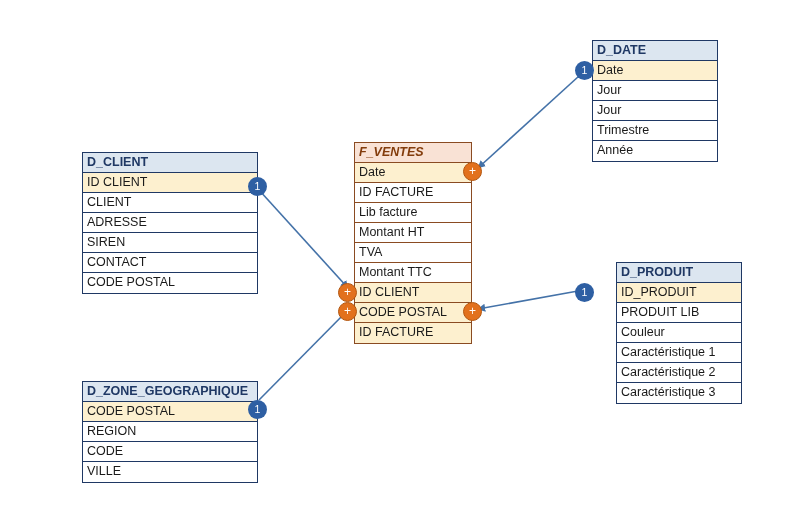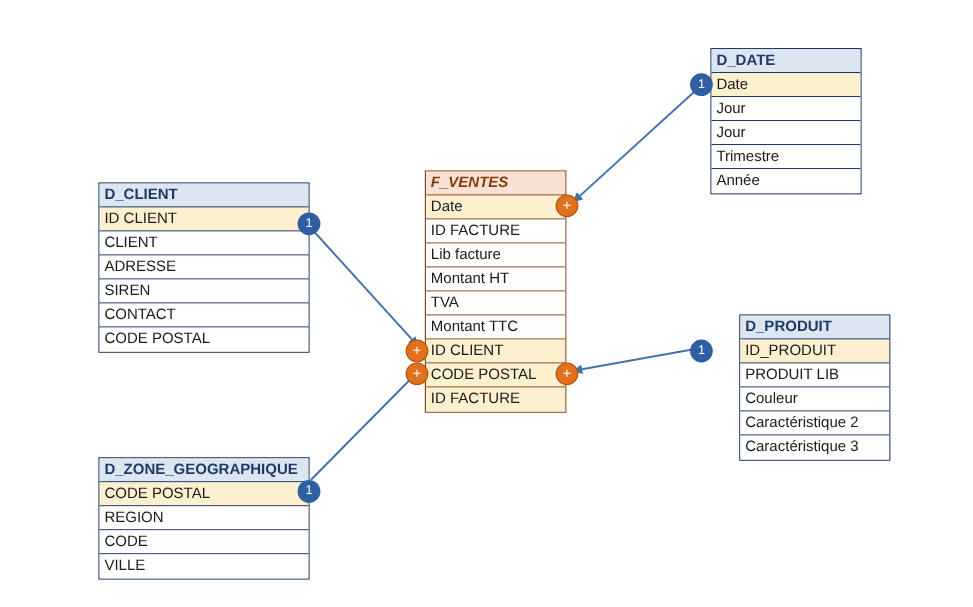--- a/index.html
+++ b/index.html
@@ -154,20 +154,21 @@
         <div class="row">Jour</div>
         <div class="row">Jour</div>
         <div class="row">Trimestre</div>
         <div class="row last">Année</div>
       </div>
       <div class="table" style="left: 568px; top: 262px; width: 126px; margin-left: 48px;">
         <div class="thead">D_PRODUIT</div>
         <div class="row key">ID_PRODUIT</div>
         <div class="row">PRODUIT LIB</div>
         <div class="row">Couleur</div>
+        <div class="row">Caractéristique 1</div>
         <div class="row">Caractéristique 2</div>
         <div class="row last">Caractéristique 3</div>
       </div>
     </div>
   <div id="badges-layer">
       <div class="badge-one" style="left: 575px; top: 61px;">1</div>
       <div class="badge-many" style="left: 463px; top: 162px;">+</div>
       <div class="badge-one" style="left: 248px; top: 177px;">1</div>
       <div class="badge-many" style="left: 338px; top: 283px;">+</div>
       <div class="badge-one" style="left: 248px; top: 400px;">1</div>

